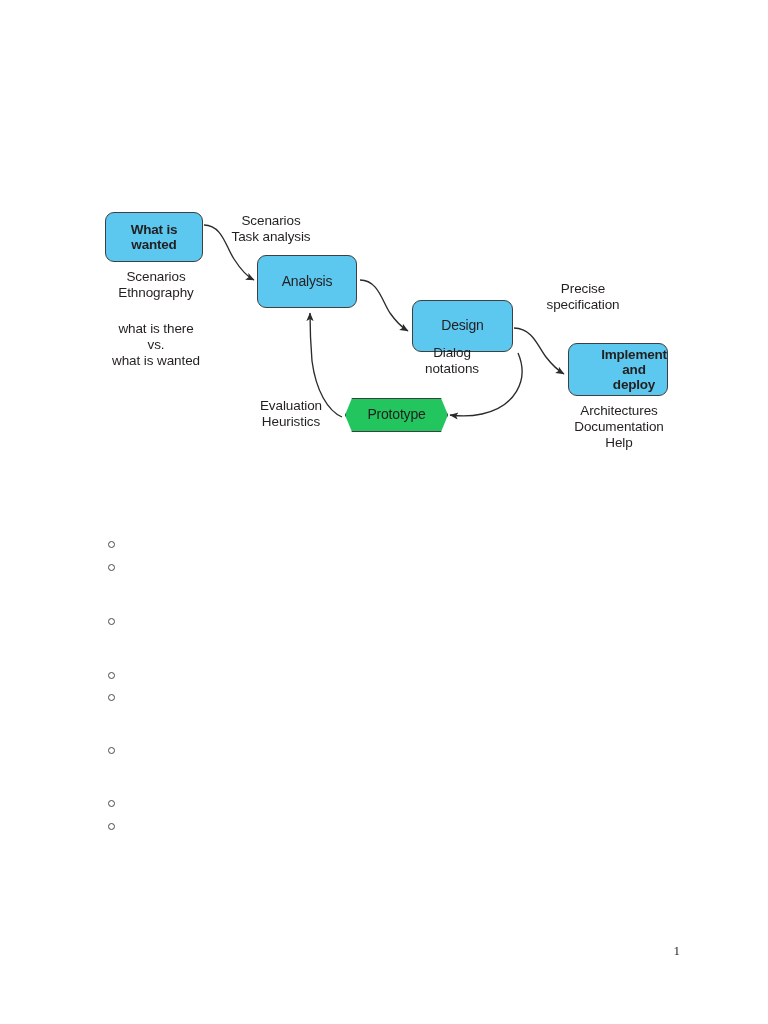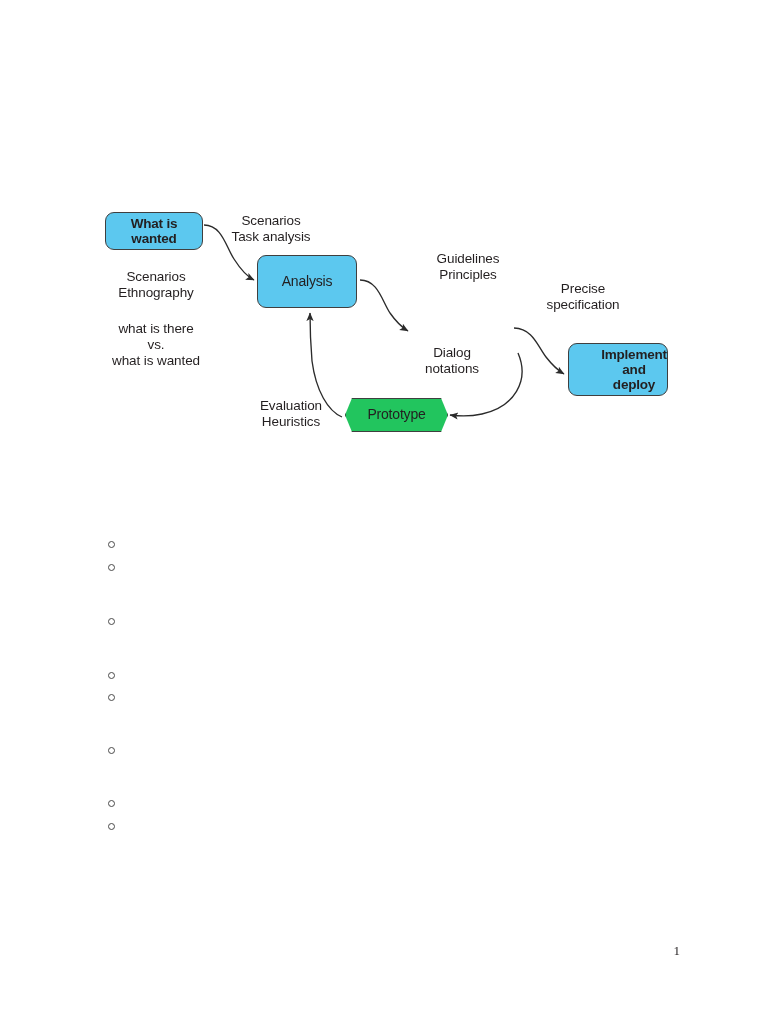--- a/index.html
+++ b/index.html
@@ -133,61 +133,65 @@
 
       <path d="M270,85 C288,85 292,106 300,118 C307,128 313,133 318,136" fill="none" stroke="#2b2b2b" stroke-width="1.35" marker-end="url(#arrowhead)"></path>
 
       <path d="M424,133 C443,134 447,150 456,162 C463,171 469,176 474,179" fill="none" stroke="#2b2b2b" stroke-width="1.35" marker-end="url(#arrowhead)"></path>
 
       <path d="M428,158 C440,186 424,212 392,219 C378,222 368,221 360,220" fill="none" stroke="#2b2b2b" stroke-width="1.35" marker-end="url(#arrowhead)"></path>
 
       <path d="M252,222 C238,216 226,196 222,166 C220,142 220,128 220,118" fill="none" stroke="#2b2b2b" stroke-width="1.35" marker-end="url(#arrowhead)"></path>
     </svg>
 
-    <div class="node node-proc" style="left:15px; top:17px; width:98px; height:38px;">
+    <div class="node node-proc" style="left:15px; top:17px; width:98px; height:50px;">
       <span style="white-space:pre-line;">What is
 wanted</span>
     </div>
 
     <div class="node node-proc plain" style="left:167px; top:60px; width:100px; height:53px;">
       <span style="white-space:pre-line;">Analysis</span>
     </div>
 
+    <div class="node node-proc plain" style="left:322px; top:105px; width:101px; height:52px;">
+      <span style="white-space:pre-line;">Design</span>
+    </div>
 
     <div class="node node-proc" style="left:478px; top:148px; width:100px; height:53px;">
       <span style="white-space:pre-line;margin-left:32px;">Implement
 and deploy</span>
     </div>
 
     <div class="node node-proto" style="left:255px; top:203px; width:103px; height:34px;">
       <span style="white-space:pre-line;">Prototype</span>
     </div>
 
     <div class="lbl" style="left:126px; top:18px; width:110px;">Scenarios
 Task analysis</div>
 
-    <div class="lbl" style="left:325px; top:56px; width:106px;">Guidelines
-Principles</div>
 
     <div class="lbl" style="left:437px; top:86px; width:112px;">Precise
 specification</div>
 
     <div class="lbl" style="left:320px; top:150px; width:84px;">Dialog
 notations</div>
 
     <div class="lbl" style="left:156px; top:203px; width:90px;">Evaluation
 Heuristics</div>
 
     <div class="lbl" style="left:14px; top:74px; width:104px;">Scenarios
 Ethnography</div>
 
     <div class="lbl" style="left:9px; top:126px; width:114px;">what is there
 vs.
 what is wanted</div>
 
+    <div class="lbl" style="left:473px; top:208px; width:112px;">Architectures
+Documentation
+Help</div>
 
   </div>
 
   <div id="bullet-list">
     <div class="bullet-row" style="top:8px;">
       <span class="bullet-mark"></span>
       <span class="bullet-text"></span>
     </div>
     <div class="bullet-row" style="top:31px;">
       <span class="bullet-mark"></span>

